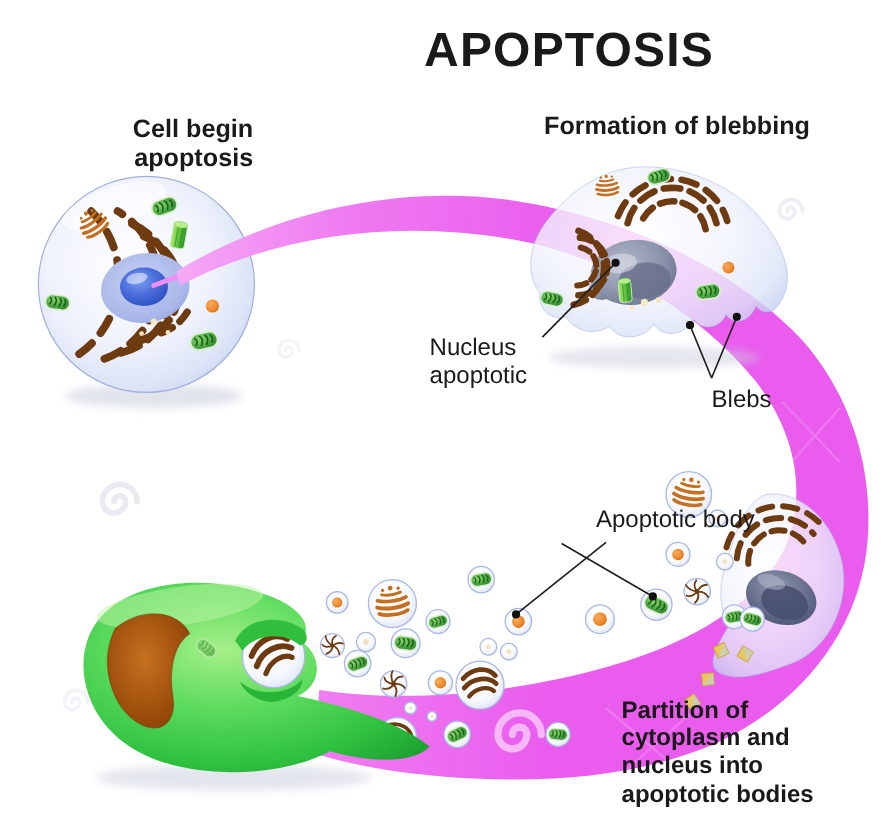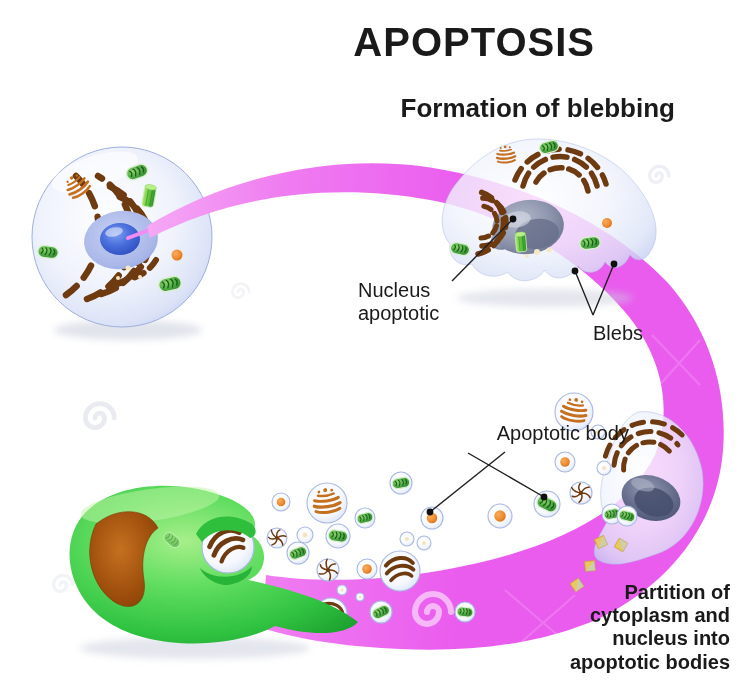--- a/index.html
+++ b/index.html
@@ -2,24 +2,24 @@
 <html style="--background: #FFFFFF; --text: #1A1A1A; --arrow-magenta: #EA5CEE; --arrow-tail-pink: #F08CF2; --cell-membrane-blue: #A9B8E6; --cytoplasm-light: #EDF1FB; --nucleus-blue: #2B50C4; --condensed-nucleus-gray: #6F7890; --er-brown: #6E3A10; --golgi-orange: #C47020; --mitochondria-green: #2F8A2F; --phagocyte-green: #2FBF3C; --phagocyte-nucleus-brown: #8A4208; --organelle-orange: #E87E22;"><head>
 <meta charset="utf-8">
 <style>
   html,body{margin:0;padding:0;background:var(--background,#fff);}
   #canvas{position:relative;width:743px;height:698px;background:var(--background,#fff);overflow:hidden;
           font-family:"Liberation Sans","DejaVu Sans",sans-serif;}
   #art{position:absolute;left:0;top:0;}
   .label{position:absolute;color:var(--text,#1a1a1a);white-space:pre-line;line-height:1.13;}
   .b{font-weight:bold;}
   .ctr{text-align:right;}
-  .rt{text-align:right;}
+  .rt{}
   #title-label{left:155px;top:20px;width:440px;font-size:40px;font-weight:800;letter-spacing:1px;}
   #stage1-label{left:33px;top:96px;width:178px;font-size:21px;}
-  #stage2-label{left:393px;top:94px;width:282px;font-size:26px;}
+  #stage2-label{left:393px;top:94px;width:282px;font-size:21px;}
   #nucleus-label{left:358px;top:279px;width:150px;font-size:20px;}
   #blebs-label{left:543px;top:322px;width:100px;font-size:20px;}
   #apoptotic-label{left:417px;top:422px;width:212px;font-size:20px;}
   #stage3-label{left:518px;top:581px;width:212px;font-size:20px;line-height:1.16;}
   #stage4-label{left:72px;top:651px;width:190px;font-size:22px;}
   .er-stroke{stroke:var(--er-brown,#6E3A10);fill:none;stroke-linecap:round;}
   .golgi-stroke{stroke:var(--golgi-orange,#C47020);fill:none;stroke-linecap:round;}
   .golgi-dot{fill:var(--golgi-orange,#C47020);}
   .pointer{stroke:#202020;stroke-width:1.4;fill:none;}
   .pdot{fill:#101010;}
@@ -427,20 +427,22 @@
     <path class="pointer" d="M593,315 L575,271 M593,315 L614,264"></path>
     <circle class="pdot" cx="575" cy="271" r="3.4"></circle>
     <circle class="pdot" cx="614" cy="264" r="3.4"></circle>
     <path class="pointer" d="M505,452 L430,512 M468,453 L544,497"></path>
     <circle class="pdot" cx="430" cy="512" r="3.4"></circle>
     <circle class="pdot" cx="544" cy="497" r="3.4"></circle>
   </g>
 </svg>
 
 <div class="label b ctr" id="title-label">APOPTOSIS</div>
+<div class="label b ctr" id="stage1-label">Cell begin
+apoptosis</div>
 <div class="label b ctr" id="stage2-label">Formation of blebbing</div>
 <div class="label" id="nucleus-label">Nucleus
 apoptotic</div>
 <div class="label ctr" id="apoptotic-label">Apoptotic body</div>
 <div class="label ctr" id="blebs-label">Blebs</div>
 <div class="label b rt" id="stage3-label">Partition of
 cytoplasm and
 nucleus into
 apoptotic bodies</div>
 

